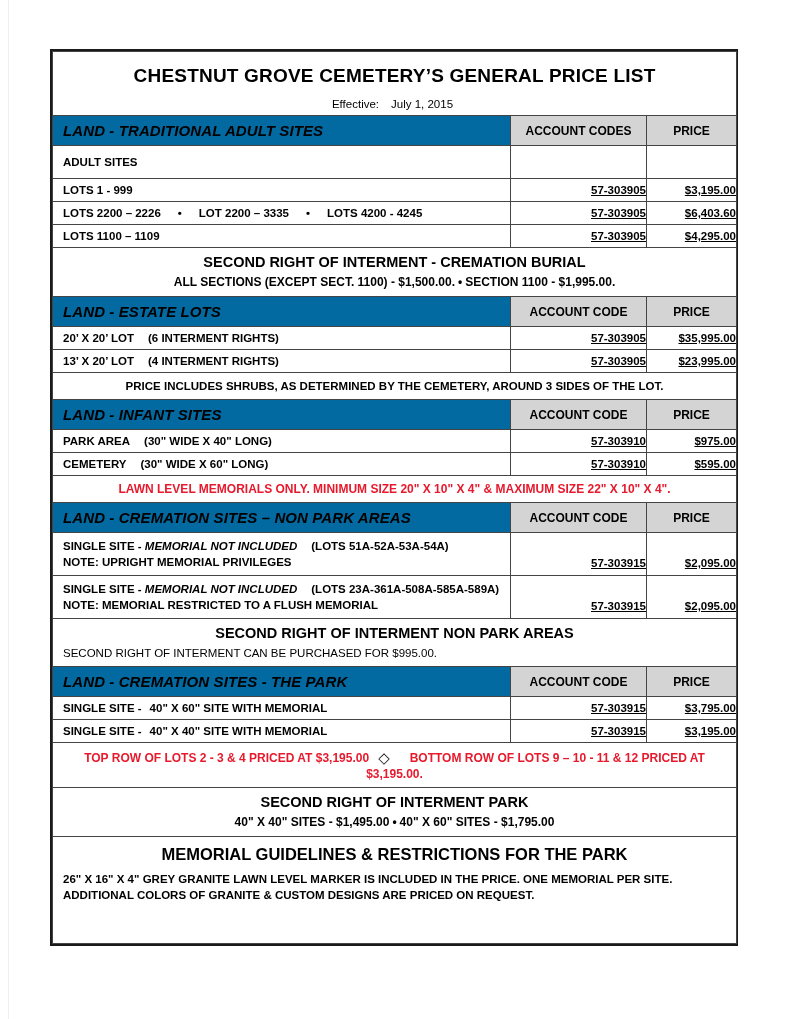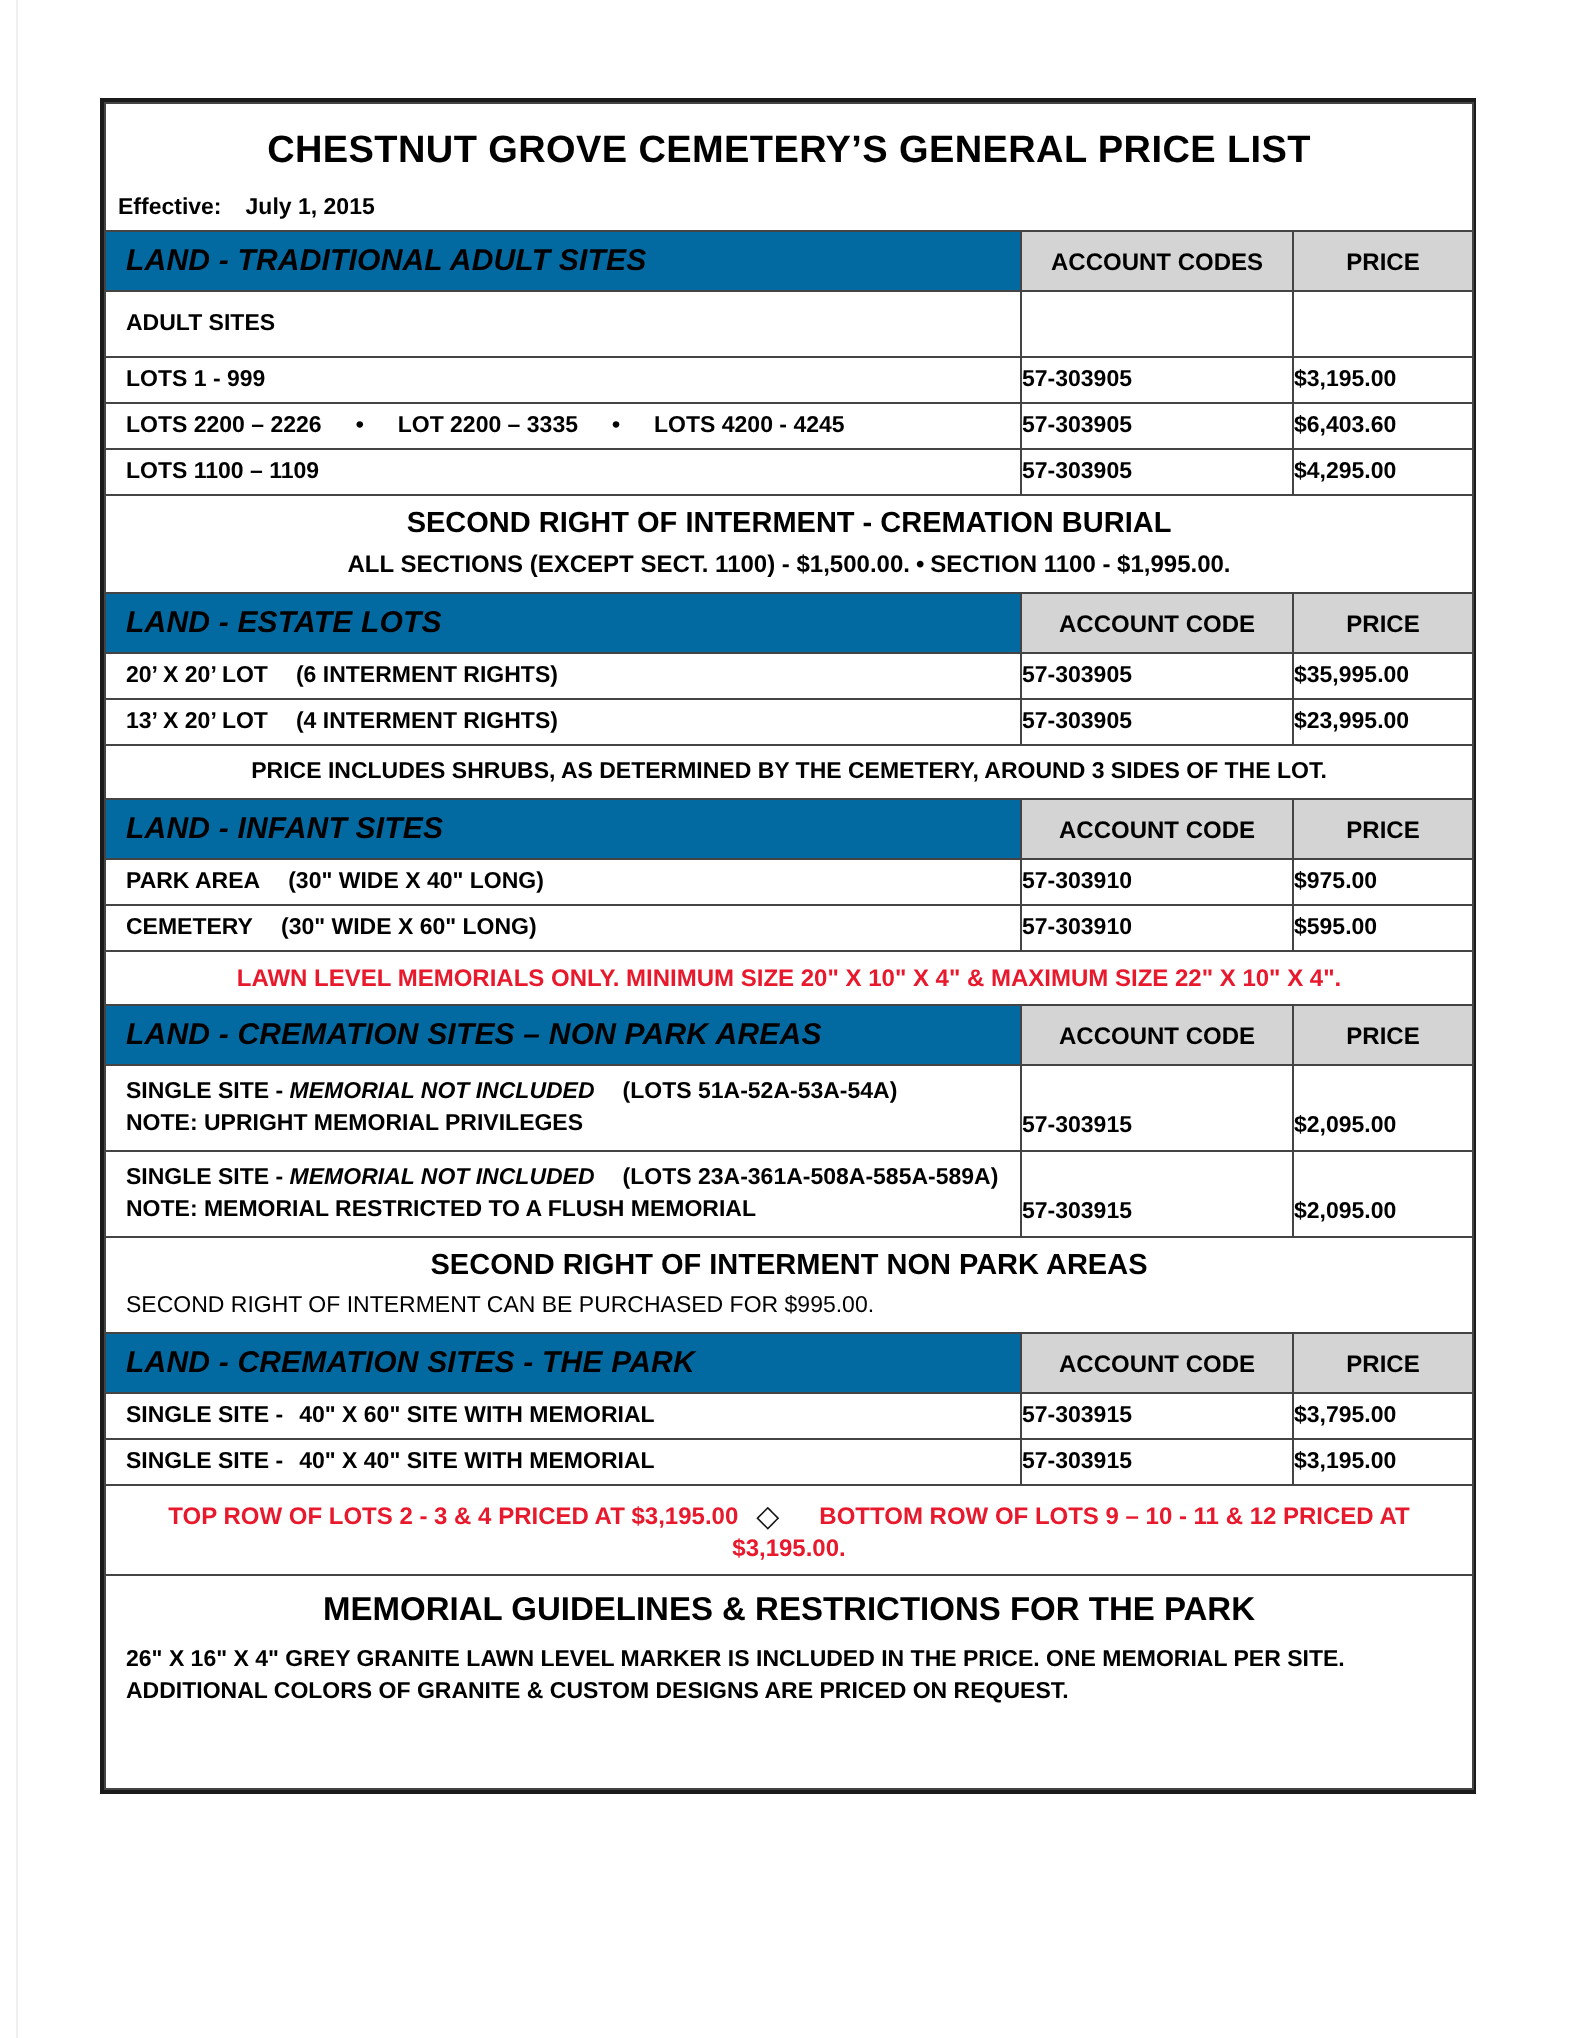--- a/index.html
+++ b/index.html
@@ -54,23 +54,23 @@
 
   .title-cell {
     text-align: center;
     font-size: 19px;
     font-weight: bold;
     letter-spacing: 0.2px;
     padding: 13px 6px 11px 6px !important;
     border-bottom: none !important;
   }
   .effective-cell {
-    text-align: left;
-    font-size: 11.5px;
-    font-weight: bold;
+    text-align: center;
+    font-size: 11.5px;
+    font-weight: normal;
     padding: 0 10px 5px 6px !important;
     border-top: none !important;
   }
   .eff-label { margin-right: 12px; }
 
   .section-head {
     background: #0369a1;
     font-style: italic;
     font-weight: bold;
     font-size: 15px;
@@ -86,23 +86,24 @@
   }
   .row-desc {
     font-size: 11.5px;
     font-weight: bold;
     padding: 5px 0 5px 10px !important;
   }
   .row-desc .gap { display: inline-block; width: 14px; }
   .row-desc .gap-sm { display: inline-block; width: 8px; }
   .ital { font-style: italic; }
   .acct, .price {
-    text-align: left;
-    font-size: 11.5px;
-    font-weight: bold;
+    text-align: right;
+    font-size: 11.5px;
+    font-weight: bold;
+    text-decoration: underline;
   }
   .blank-row td { height: 22px; }
   .tall-cell { vertical-align: bottom !important; padding-bottom: 6px !important; }
   .tworow { line-height: 16px; padding: 5px 0 5px 10px !important; }
 
   .banner {
     text-align: center;
     font-weight: bold;
   }
   .banner .b1 {
@@ -311,20 +312,28 @@
             <span>SINGLE SITE -</span><span class="gap-sm"></span><span>40" X 40" SITE WITH MEMORIAL</span>
           </td>
           <td class="acct">57-303915</td>
           <td class="price">$3,195.00</td>
         </tr>
         <tr>
           <td class="red-note" colspan="3">
             <span>TOP ROW OF LOTS 2 - 3 &amp; 4 PRICED AT $3,195.00</span><span class="sep">◇</span><span class="spc"></span><span>BOTTOM ROW OF LOTS 9 – 10 - 11 &amp; 12 PRICED AT $3,195.00.</span>
           </td>
         </tr>
+        <tr>
+          <td class="banner block-cell" colspan="3">
+            <div class="b1">SECOND RIGHT OF INTERMENT PARK</div>
+            <div class="b2">
+              <span>40" X 40" SITES -   $1,495.00</span><span class="gap"></span><span class="dot">•</span><span class="gap"></span><span>40" X 60" SITES   - $1,795.00</span>
+            </div>
+          </td>
+        </tr>
 
         <tr>
           <td class="block-cell" colspan="3">
             <div class="guideline-title">MEMORIAL GUIDELINES &amp; RESTRICTIONS FOR THE PARK</div>
             <div class="guideline-body">
               <div>26" X 16" X 4" GREY GRANITE LAWN LEVEL MARKER IS INCLUDED IN THE PRICE.   ONE MEMORIAL PER SITE.</div>
               <div>ADDITIONAL COLORS OF GRANITE &amp; CUSTOM DESIGNS ARE PRICED ON REQUEST.</div>
             </div>
           </td>
         </tr>

